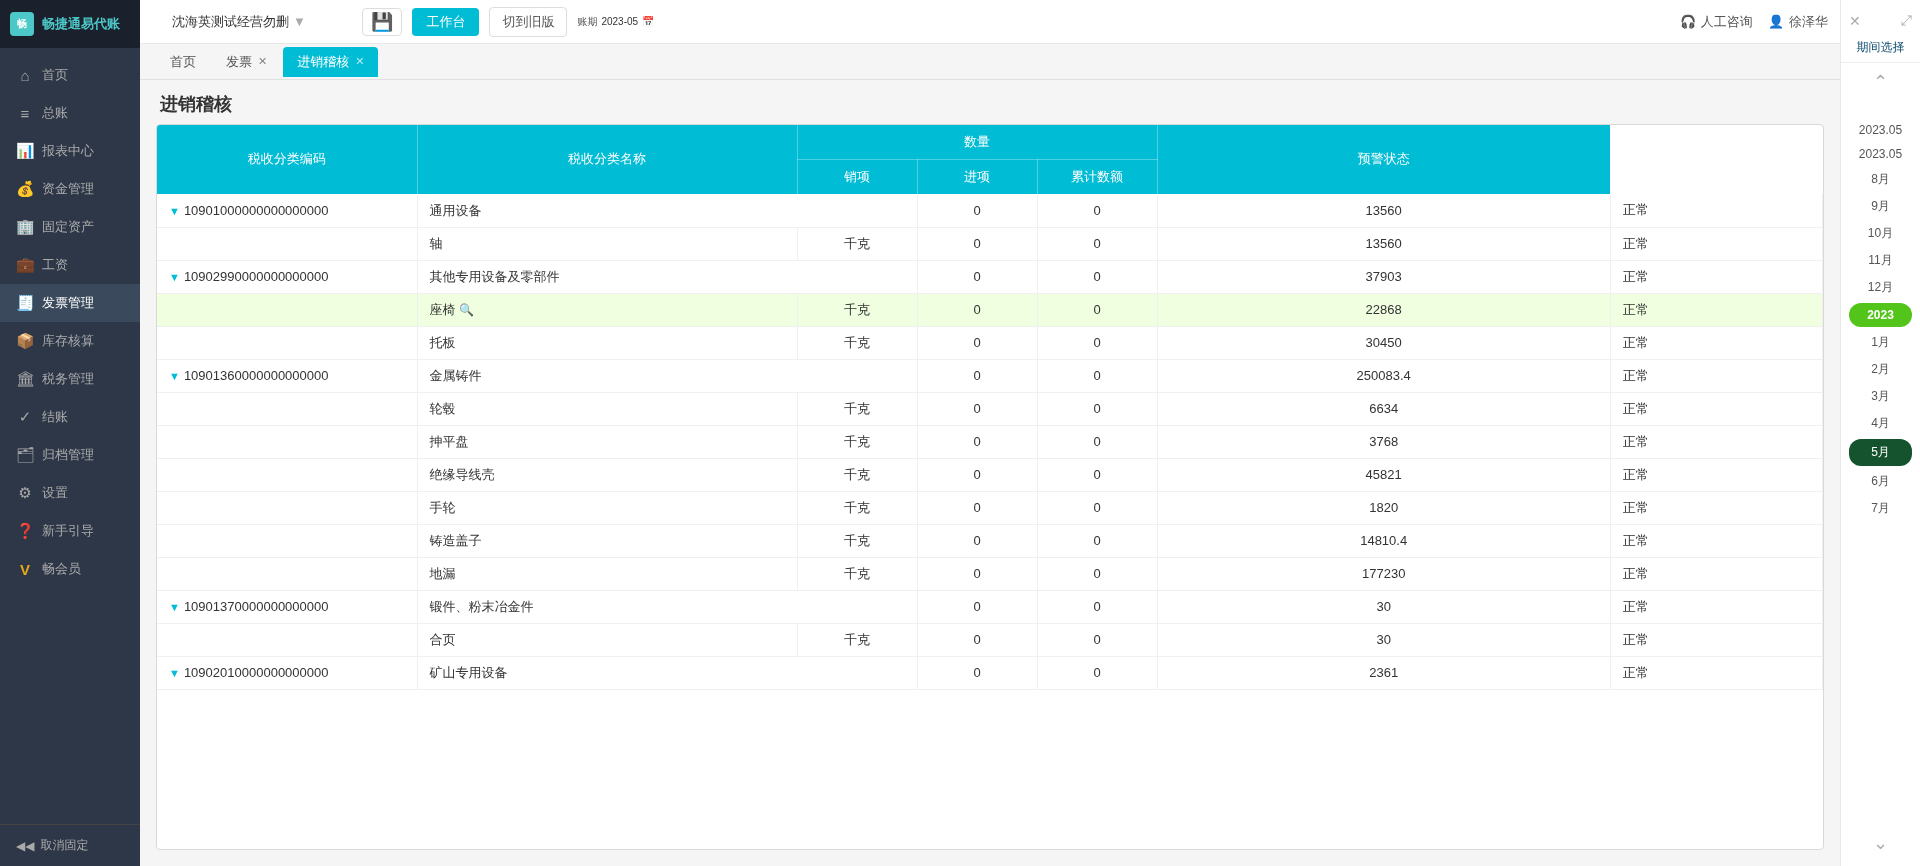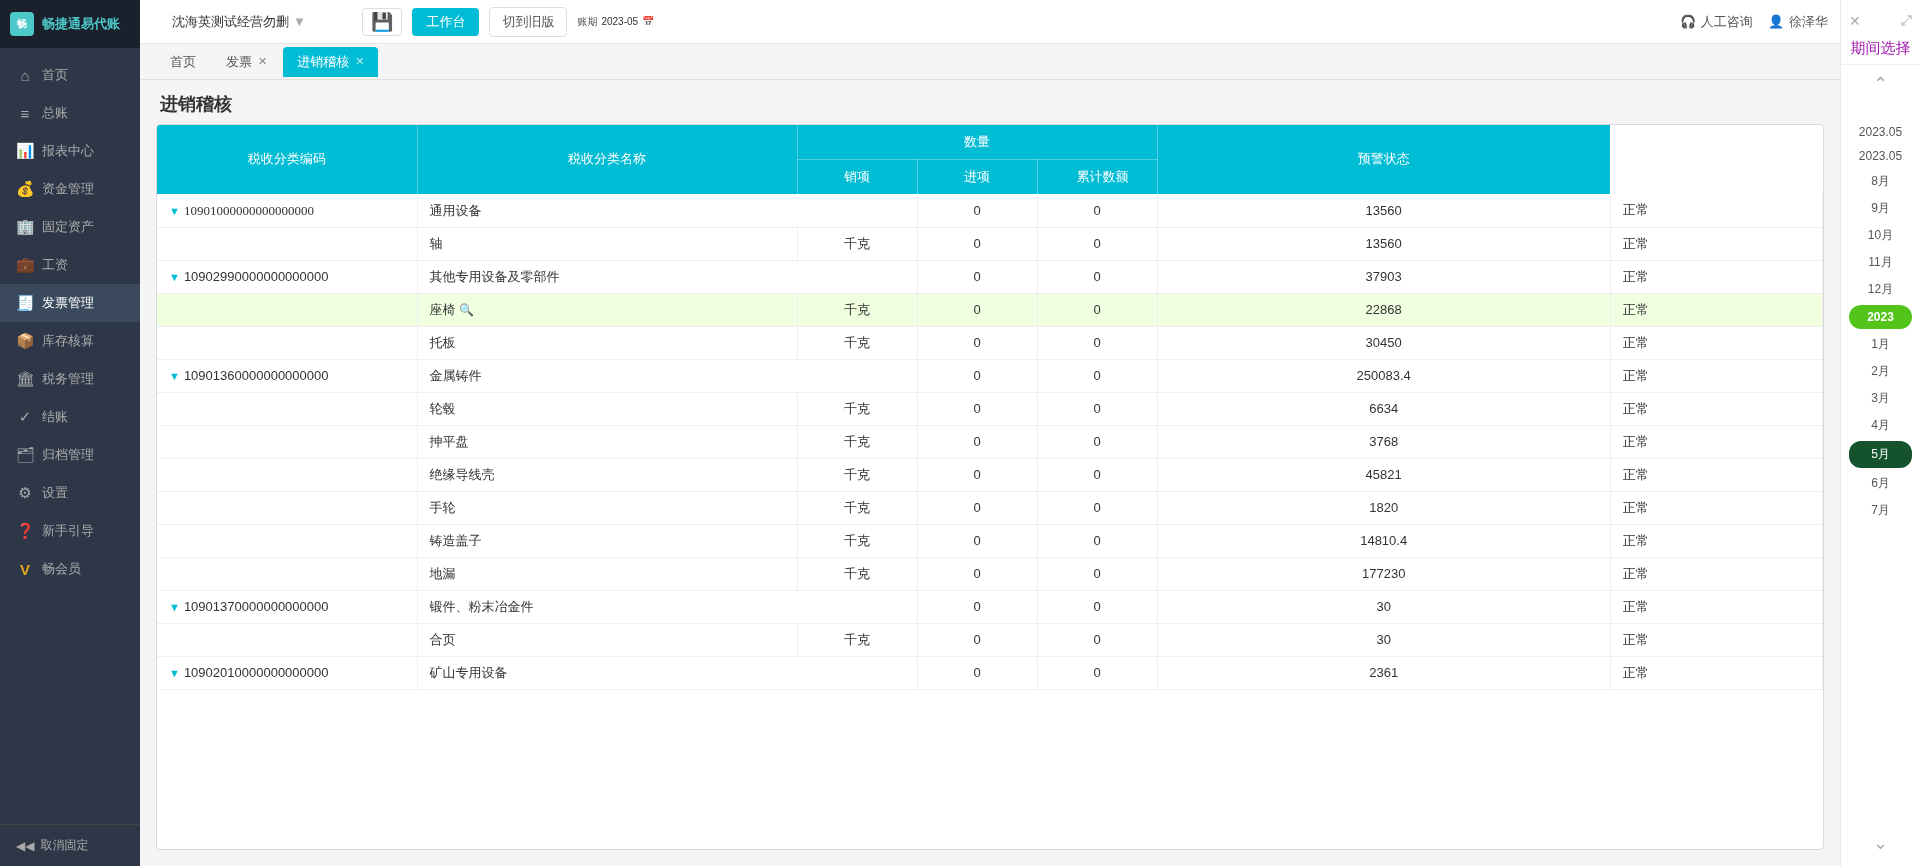--- a/index.html
+++ b/index.html
@@ -264,22 +264,22 @@
       background: white;
       border-left: 1px solid #e8e8e8;
       display: flex;
       flex-direction: column;
       align-items: center;
       padding: 8px 0;
       font-size: 12px;
       color: #555;
     }
     .right-panel-title {
-      font-size: 15px;
-      color: #a21caf;
+      font-size: 12px;
+      color: #0c4a6e;
       padding: 6px 4px;
       text-align: center;
       border-bottom: 1px solid #eee;
       width: 100%;
       margin-bottom: 4px;
     }
     .period-item {
       padding: 5px 8px;
       cursor: pointer;
       text-align: center;
@@ -450,26 +450,26 @@
         <thead>
           <tr>
             <th rowspan="2" style="width:260px;">税收分类编码</th>
             <th rowspan="2" style="width:380px;">税收分类名称</th>
             <th colspan="3">数量</th>
             <th rowspan="2">预警状态</th>
           </tr>
           <tr>
             <th style="width:120px;">销项</th>
             <th style="width:120px;">进项</th>
-            <th style="width:120px;text-align:right;">累计数额</th>
+            <th style="width:120px;">累计数额</th>
           </tr>
         </thead>
         <tbody id="table-body">
             <tr>
-      <td style="padding-left:12px;font-family:Liberation Serif, serif;">
+      <td style="padding-left:12px;">
         <span class="expand-icon">▼</span>10901000000000000000
       </td>
       <td colspan="2">通用设备</td>
       <td class="text-center">0</td>
       <td class="text-center">0</td>
       <td class="text-center">13560</td>
       <td>正常</td>
     </tr>
             <tr>
       <td style="padding-left:32px;"></td>

